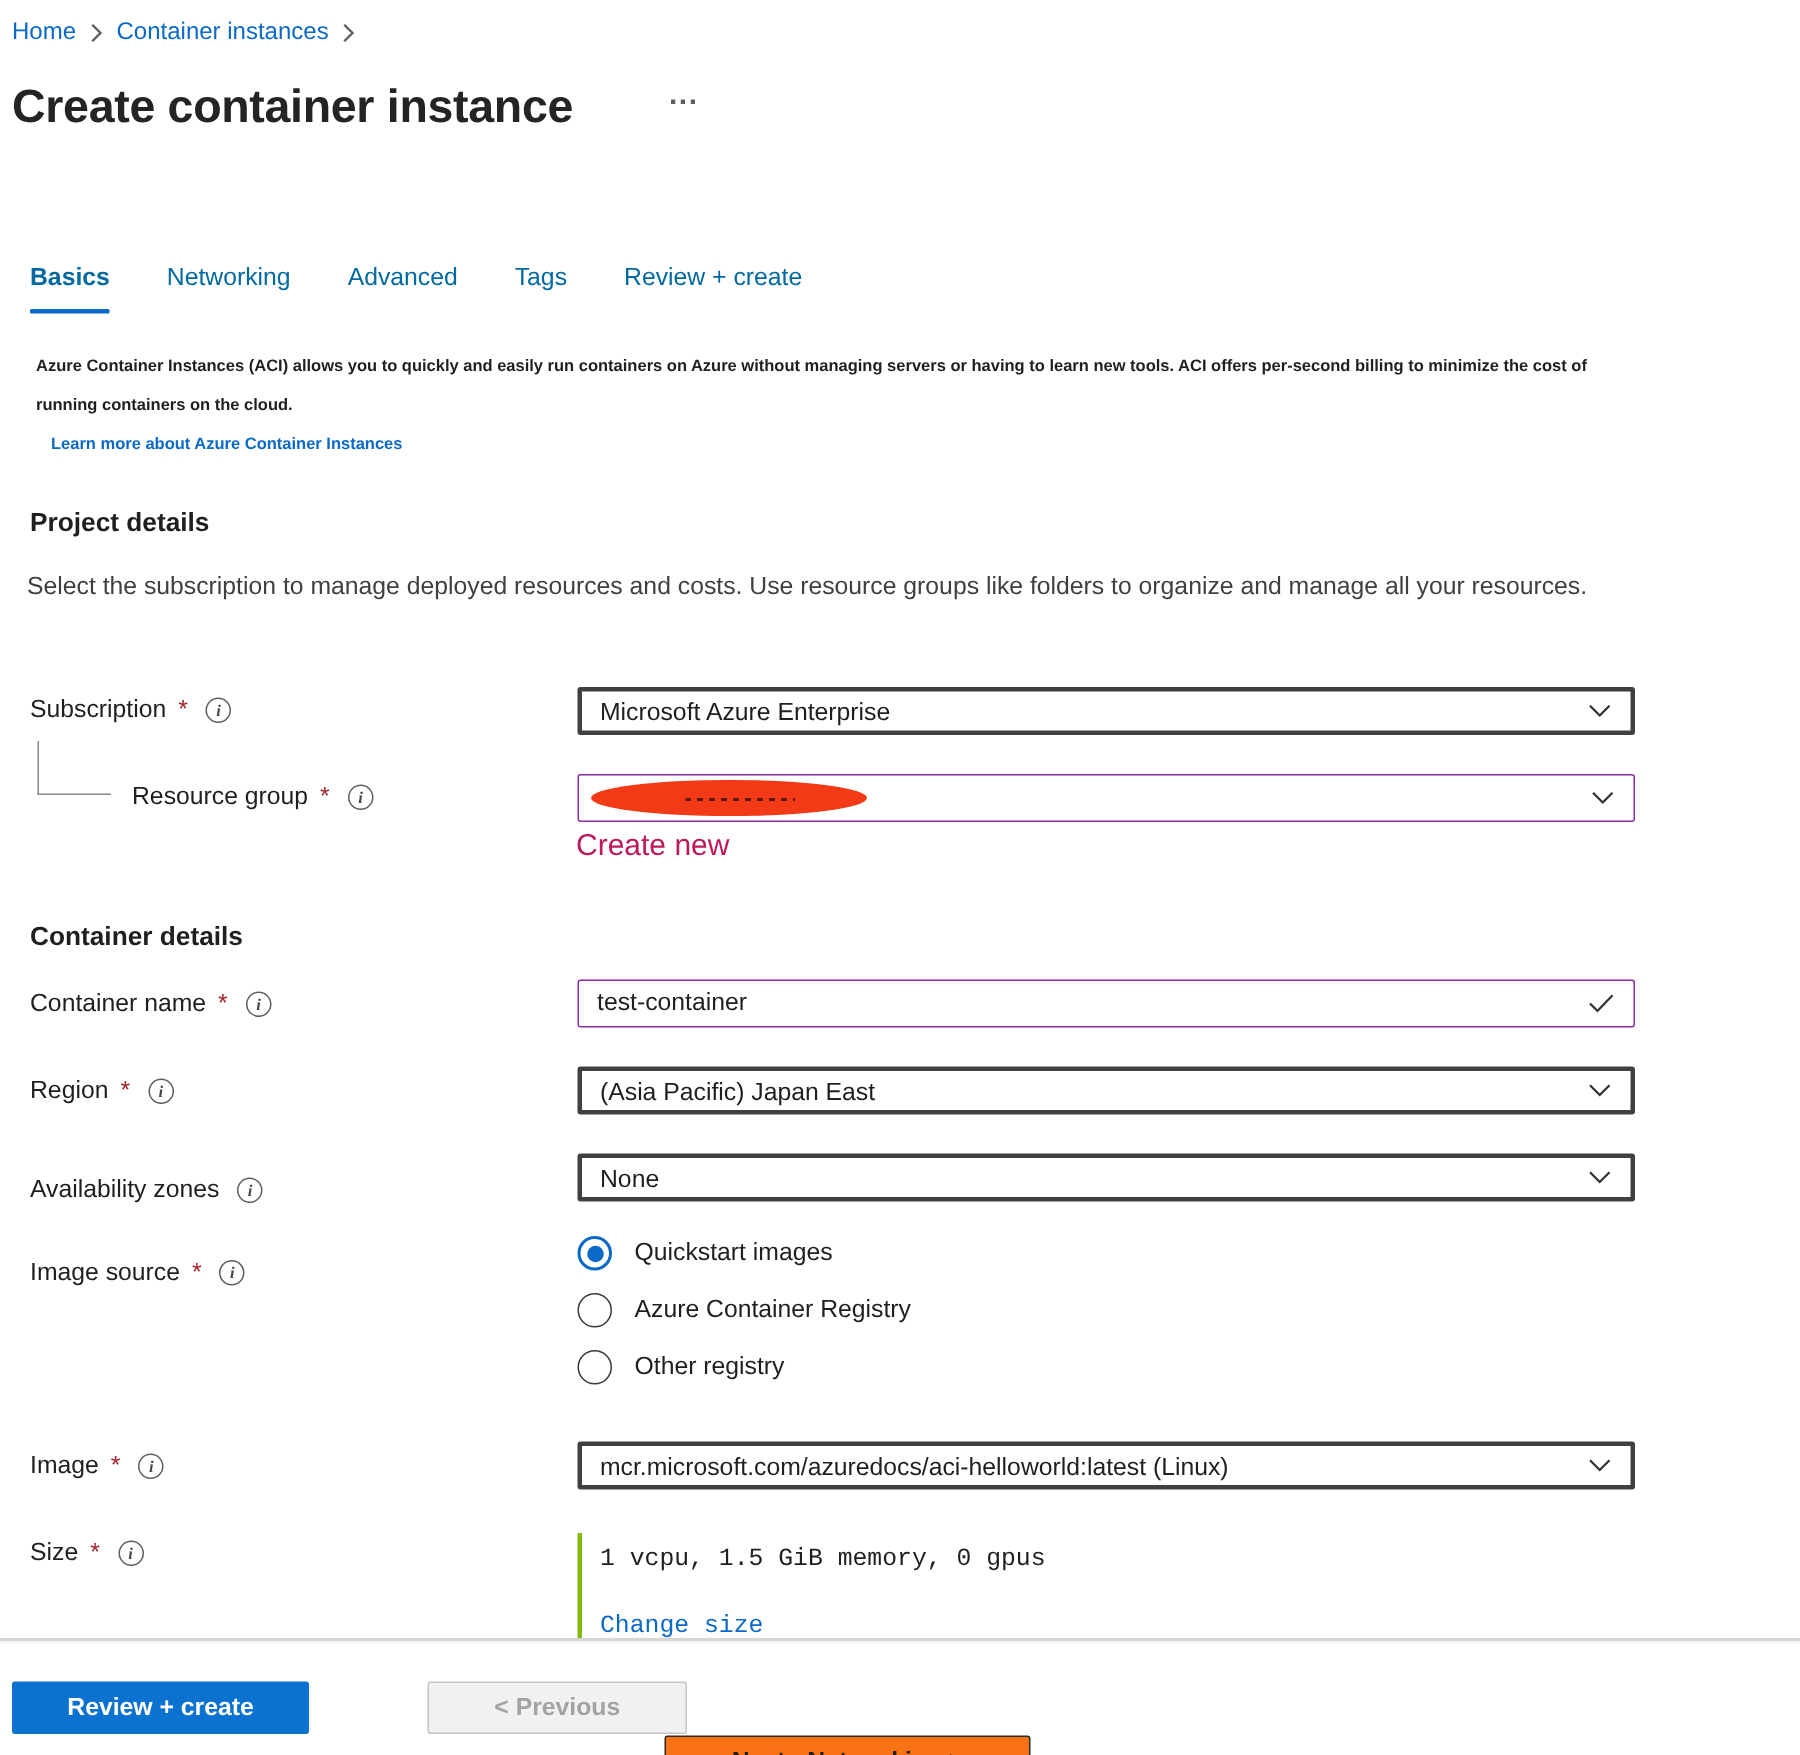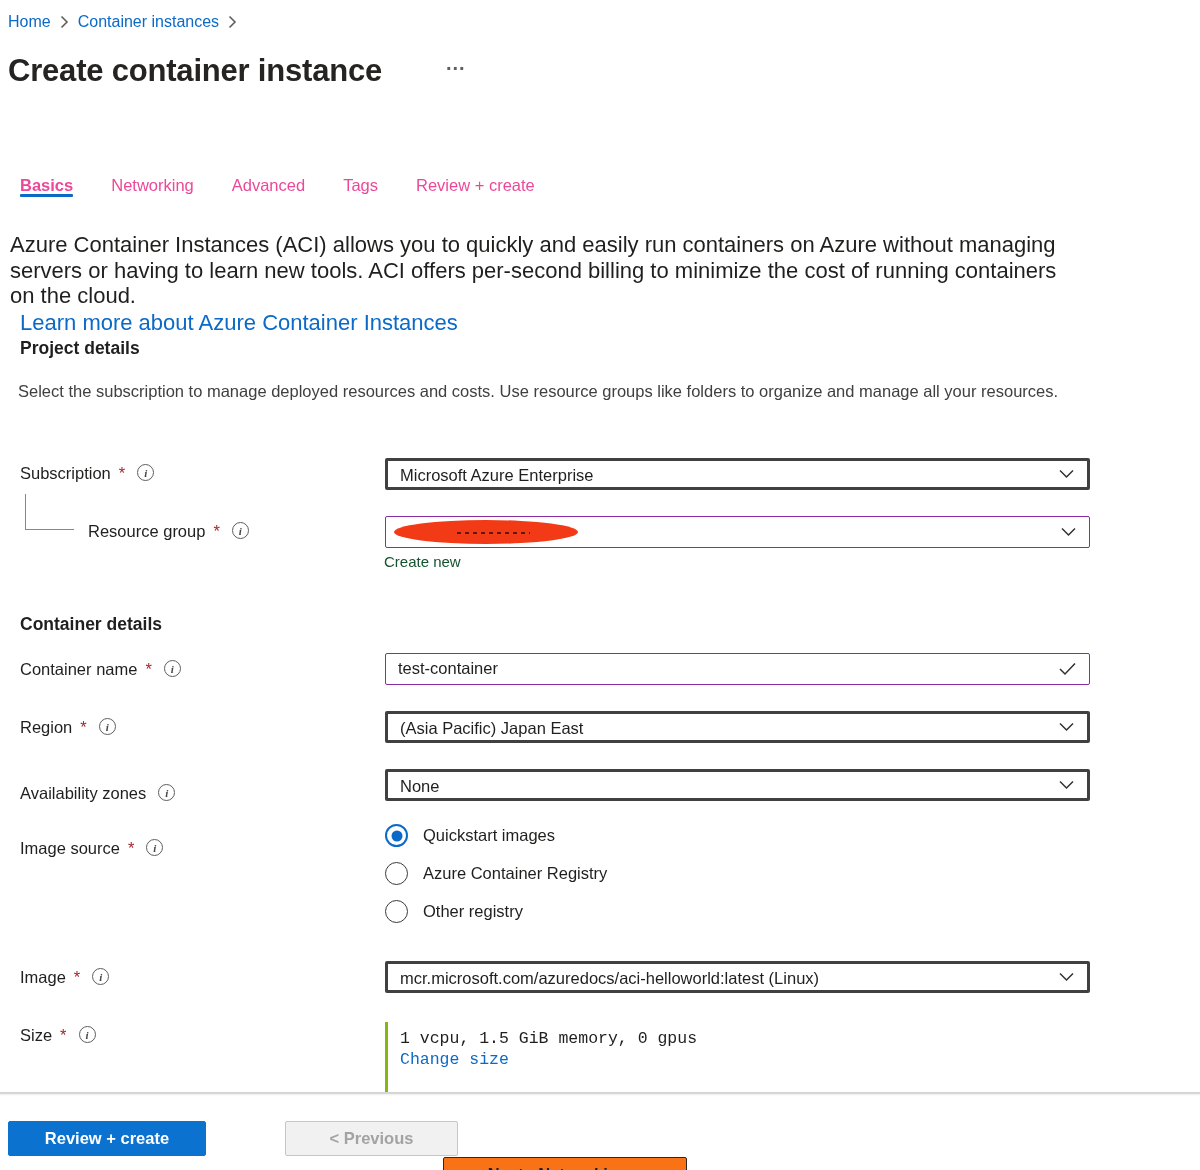--- a/index.html
+++ b/index.html
@@ -37,48 +37,48 @@
     font-size: 20px; color: #605e5c; letter-spacing: 1px;
     background: none; border: none; cursor: pointer;
     font-family: inherit; font-weight: 700;
   }
 
   
   .tabs {
     position: absolute; top: 176px; left: 20px;
     display: flex; gap: 38px; font-size: 16.5px;
   }
-  .tab { position: relative; color: #ec4899; padding-bottom: 2px; cursor: pointer; }
+  .tab { position: relative; color: #0369a1; padding-bottom: 14px; cursor: pointer; }
   .tab.active { font-weight: 700; }
   .tab.active::after {
     content: ""; position: absolute; left: 0; right: 0; bottom: 0;
     height: 3px; background: #0b69c7; border-radius: 1px;
   }
 
   
   .intro {
-    position: absolute; top: 232px; left: 10px; width: 1068px;
-    font-size: 22px; line-height: 25.5px; color: #201f1e;
+    position: absolute; top: 232px; left: 24px; width: 1068px;
+    font-size: 11px; line-height: 25.5px; color: #201f1e; font-weight: bold;
   }
   .intro-link {
     display: inline-block; margin-left: 10px; margin-top: 1px;
     color: #0b69c7; text-decoration: none; cursor: pointer;
   }
 
   
   .section-heading { position: absolute; left: 20px; font-size: 17.5px; font-weight: 700; color: #201f1e; }
   .section-desc {
     position: absolute; left: 18px; width: 1058px;
     font-size: 16.5px; line-height: 25.5px; color: #404040;
   }
 
   
   .form-label {
     position: absolute; font-size: 16.5px; color: #201f1e;
-    display: flex; align-items: flex-start; gap: 6px; white-space: nowrap;
+    display: flex; align-items: center; gap: 6px; white-space: nowrap;
   }
   .req { color: #a4262c; margin-left: 2px; }
   .info-icon {
     display: inline-flex; align-items: center; justify-content: center;
     width: 17px; height: 17px; margin-left: 6px;
     border: 1px solid #605e5c; border-radius: 50%;
     font-size: 11px; color: #484644; cursor: pointer;
     font-family: "Liberation Serif", serif; font-style: italic; font-weight: 700;
     flex: 0 0 auto;
   }
@@ -112,21 +112,21 @@
     background: #f23a17; border-radius: 50%;
   }
   .redaction::after {
     content: ""; position: absolute; left: 34%; top: 48%; width: 40%; height: 2px;
     background: repeating-linear-gradient(90deg,#3a120b 0 4px,transparent 4px 8px);
     opacity: .8;
   }
 
   .inline-link {
     position: absolute; left: 384px;
-    font-size: 15px; color: #14532d; text-decoration: none; cursor: pointer;
+    font-size: 20px; color: #be185d; text-decoration: none; cursor: pointer;
   }
 
   
   .radio-group { position: absolute; left: 385px; top: 822px; }
   .radio-option { display: flex; align-items: center; gap: 15px; height: 27px; margin-bottom: 11px; cursor: pointer; }
   .radio-circle {
     width: 23px; height: 23px; border-radius: 50%;
     border: 1.5px solid #3b3a39; background: #fff; flex: 0 0 auto;
     position: relative;
   }
@@ -137,21 +137,21 @@
     transform: translate(-50%,-50%);
   }
   .radio-label { font-size: 16.5px; color: #201f1e; }
 
   
   .size-block {
     position: absolute; left: 385px; top: 1022px; width: 700px; height: 70px;
     border-left: 3px solid #85b811; padding-left: 12px; font-family: Liberation Mono, monospace;
   }
   .size-value { font-size: 16.5px; color: #201f1e; margin-top: 7px; }
-  .size-link { display: inline-block; margin-top: 2px; font-size: 16.5px; color: #0b69c7; text-decoration: none; cursor: pointer; }
+  .size-link { display: inline-block; margin-top: 26px; font-size: 16.5px; color: #0b69c7; text-decoration: none; cursor: pointer; }
 
   
   .footer-divider {
     position: absolute; left: 0; right: 0; top: 1092px; height: 2px;
     background: #d8d6d4;
     box-shadow: 0 1px 2px rgba(0,0,0,0.08);
   }
   .btn {
     position: absolute; top: 1121px; height: 35px;
     display: flex; align-items: center; justify-content: center;

